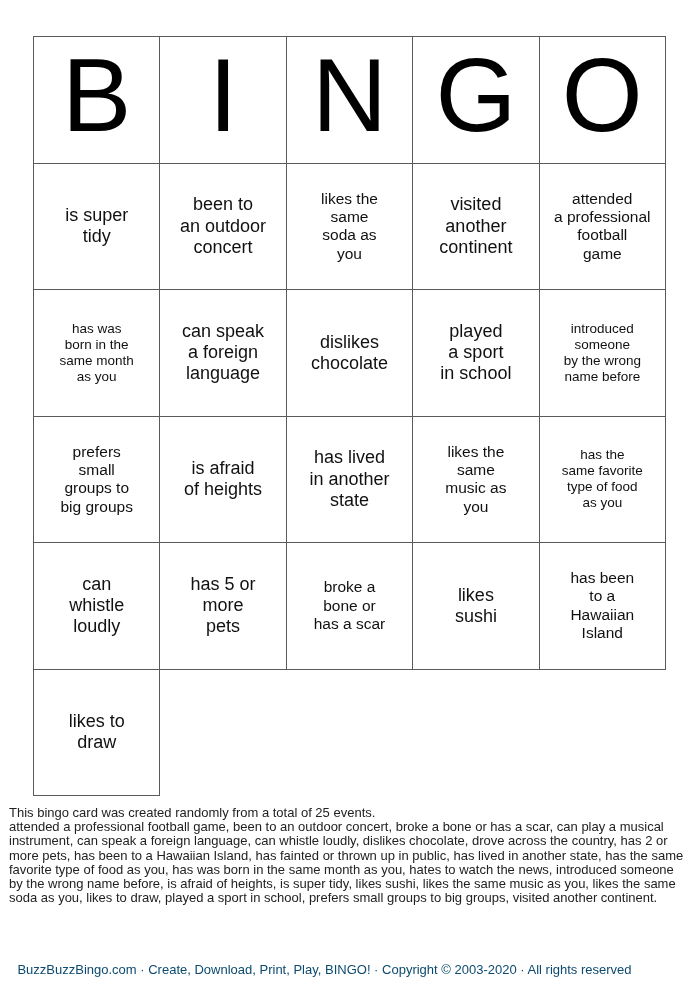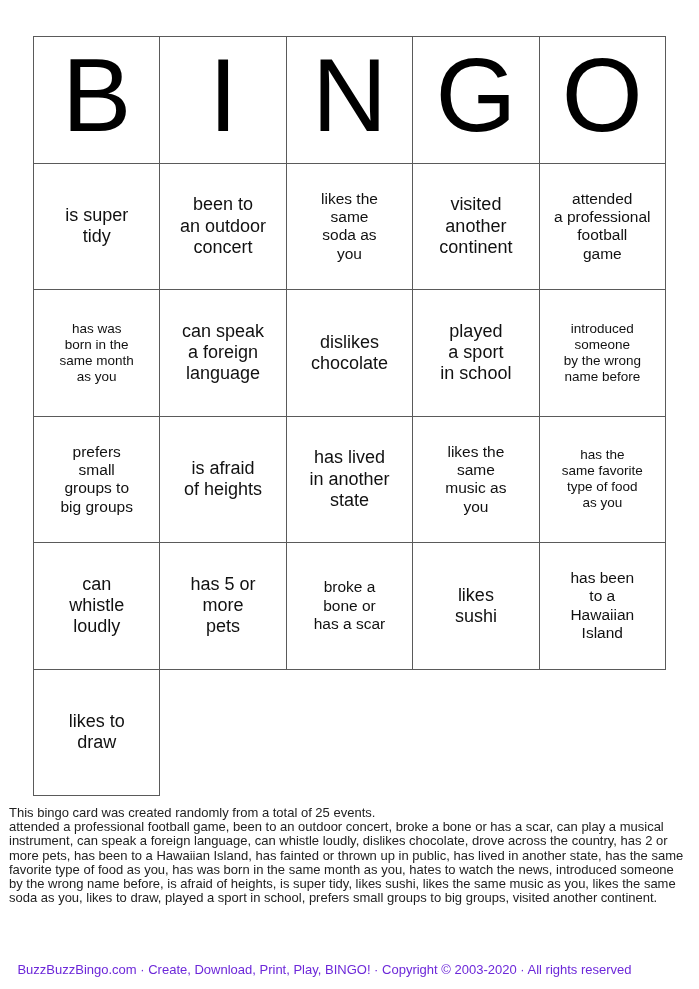--- a/index.html
+++ b/index.html
@@ -62,21 +62,21 @@
       color: #222;
     }
     .info p { margin: 0; }
     .footer {
       position: absolute;
       left: 0;
       top: 962px;
       width: 649px;
       text-align: center;
       font-size: 13px;
-      color: #6d28d9;
+      color: #0c4a6e;
     }
   </style>
 </head>
 <body>
 
 <div class="card">
 
   <div class="cell header-cell">B</div>
   <div class="cell header-cell">I</div>
   <div class="cell header-cell">N</div>

